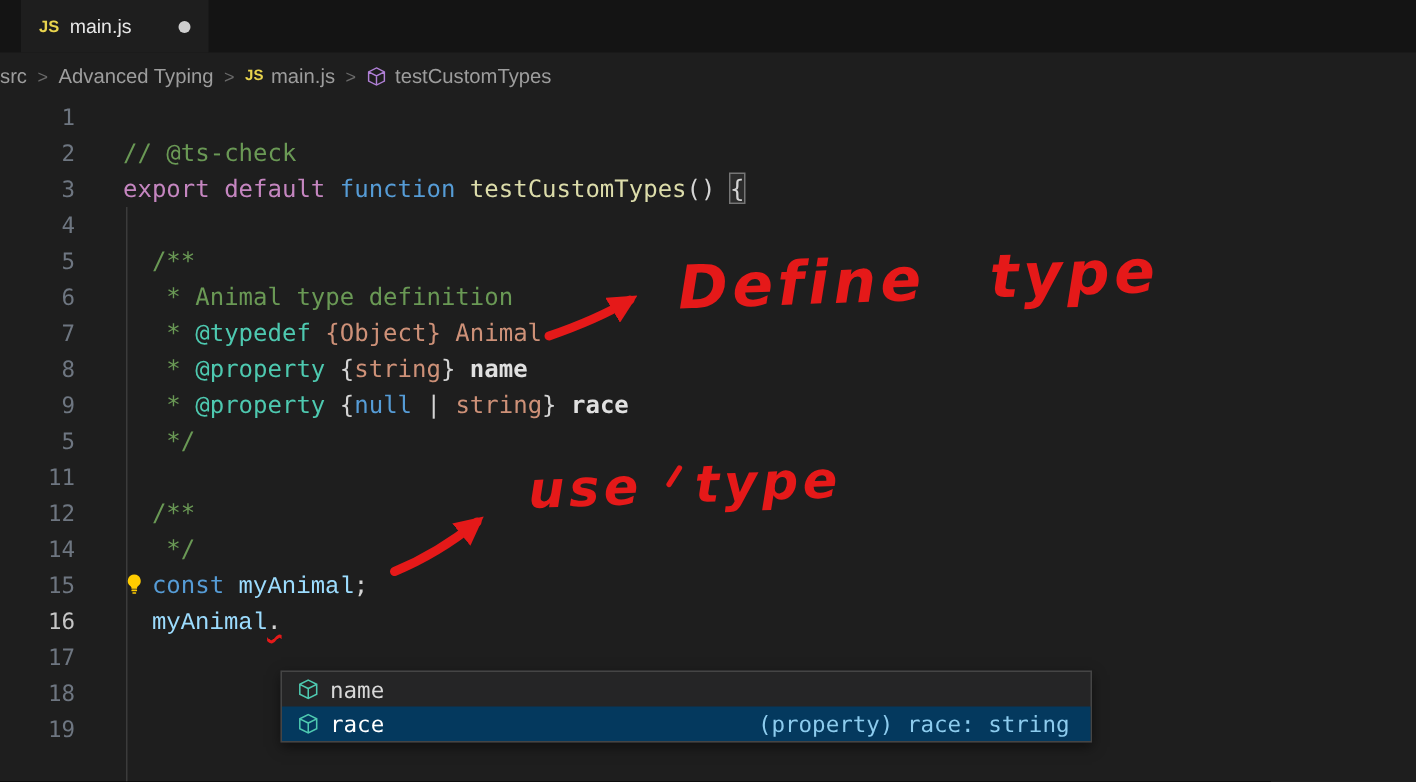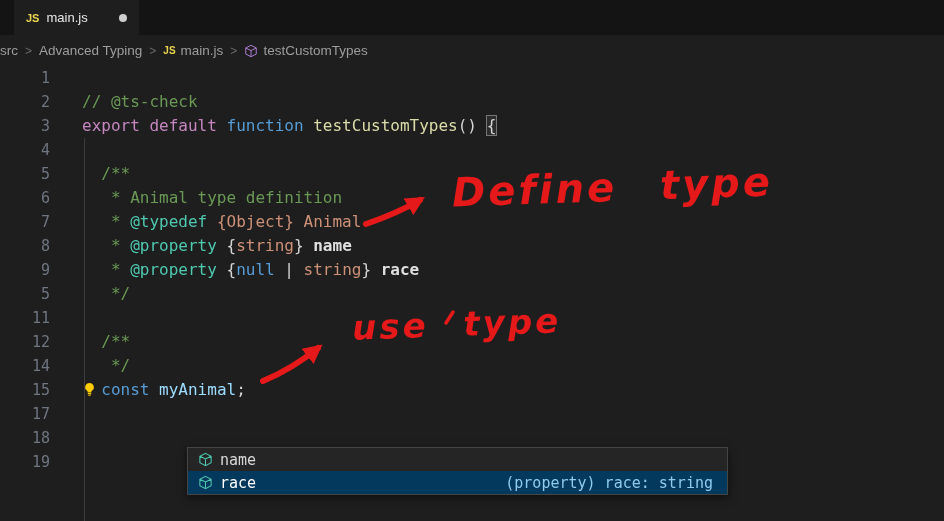--- a/index.html
+++ b/index.html
@@ -31,21 +31,21 @@
   .code-text{font:16px/24px "DejaVu Sans Mono",monospace;white-space:pre;padding-left:32px;}
   .indent-guide{position:absolute;left:84px;top:72px;width:1px;height:384px;background:#3b3b3b;}
 
   .tok-c{color:var(--comment,#6A9955);}
   .tok-kp{color:var(--keyword,#C586C0);}
   .tok-kb{color:var(--kw-blue,#569CD6);}
   .tok-fn{color:var(--func,#DCDCAA);}
   .tok-ty{color:var(--type,#CE9178);}
   .tok-jt{color:var(--jsdoc,#4EC9B0);}
   .tok-pr{color:var(--prop,#e0e0e0);font-weight:600;}
-  .tok-vb{color:var(--variable,#9CDCFE);}
+  .tok-vb{color:var(--variable,#9CDCFE);font-family:Liberation Mono, monospace;}
   .tok-pu{color:var(--punct,#d4d4d4);}
   .tok-bm{color:var(--punct,#d4d4d4);outline:1px solid #767676;background:rgba(110,110,110,.18);}
   .tok-er{color:var(--punct,#d4d4d4);text-decoration:underline;text-decoration-style:wavy;
           text-decoration-color:var(--red,#e51919);text-decoration-thickness:1.5px;text-underline-offset:4px;}
   .lightbulb{position:absolute;left:82px;top:4px;width:15px;height:15px;cursor:pointer;}
 
   
   #suggest{position:absolute;left:187px;top:447px;width:541px;background:var(--suggest-bg,#252526);
            border:1px solid #454545;z-index:20;box-shadow:0 3px 8px rgba(0,0,0,.5);box-sizing:border-box;}
   .suggest-row{height:23px;display:flex;align-items:center;padding:0 10px;gap:7px;cursor:pointer;}
@@ -152,20 +152,24 @@
         <span class="code-text"><span class="tok-c">   */</span></span>
       </div>
       <div class="code-line">
         <span class="line-num">15</span>
         <svg class="lightbulb" viewBox="0 0 16 16">
           <path fill="var(--lightbulb,#FFCC00)" d="M8 1a4.6 4.6 0 0 0-2.6 8.4c.4.3.6.7.6 1.1v.7h4v-.7c0-.4.2-.8.6-1.1A4.6 4.6 0 0 0 8 1z"></path>
           <rect x="6" y="11.8" width="4" height="1.2" rx=".4" fill="var(--lightbulb,#FFCC00)"></rect>
           <rect x="6.6" y="13.6" width="2.8" height="1.1" rx=".4" fill="var(--lightbulb,#FFCC00)"></rect>
         </svg>
         <span class="code-text"><span class="tok-pu">  </span><span class="tok-kb">const</span><span class="tok-pu"> </span><span class="tok-vb">myAnimal</span><span class="tok-pu">;</span></span>
+      </div>
+      <div class="code-line active">
+        <span class="line-num">16</span>
+        <span class="code-text"><span class="tok-pu">  </span><span class="tok-vb">myAnimal</span><span class="tok-er">.</span></span>
       </div>
       <div class="code-line">
         <span class="line-num">17</span>
         <span class="code-text"></span>
       </div>
       <div class="code-line">
         <span class="line-num">18</span>
         <span class="code-text"></span>
       </div>
       <div class="code-line">

